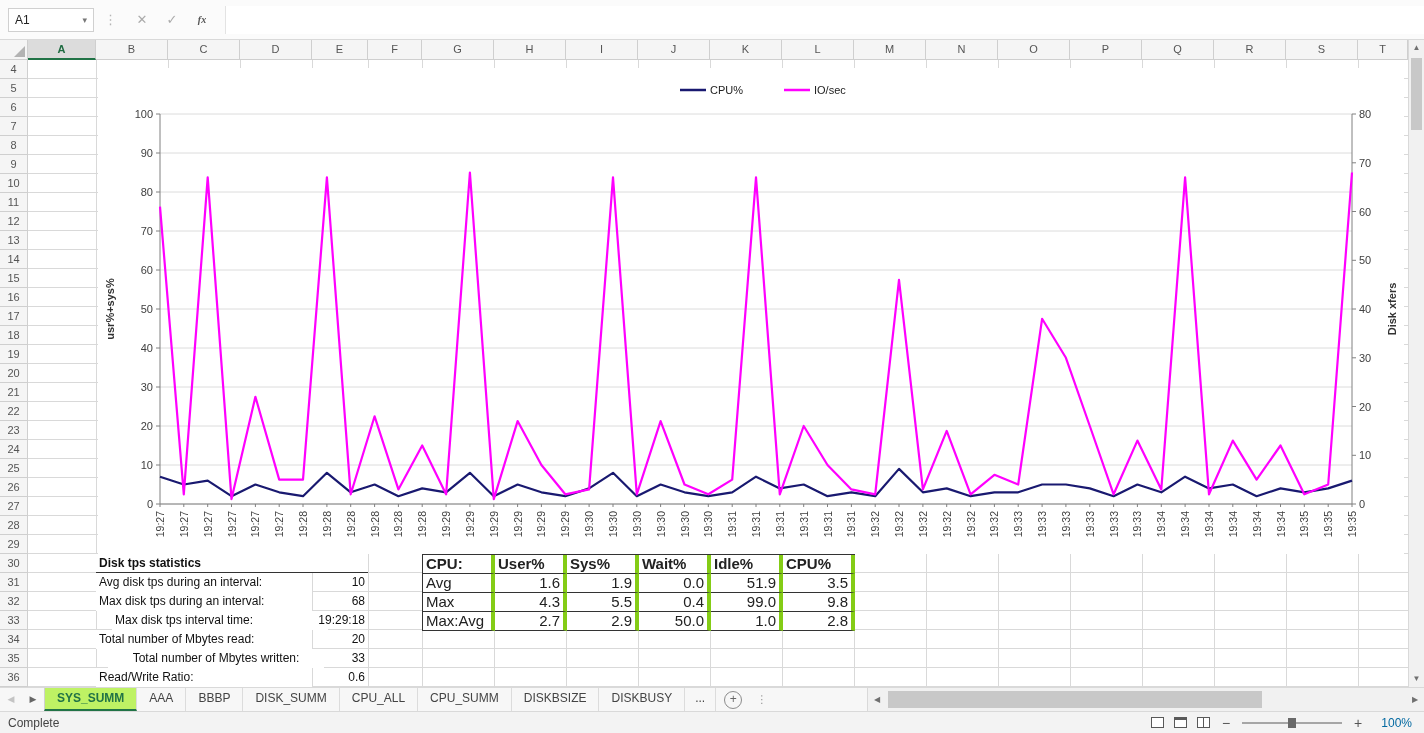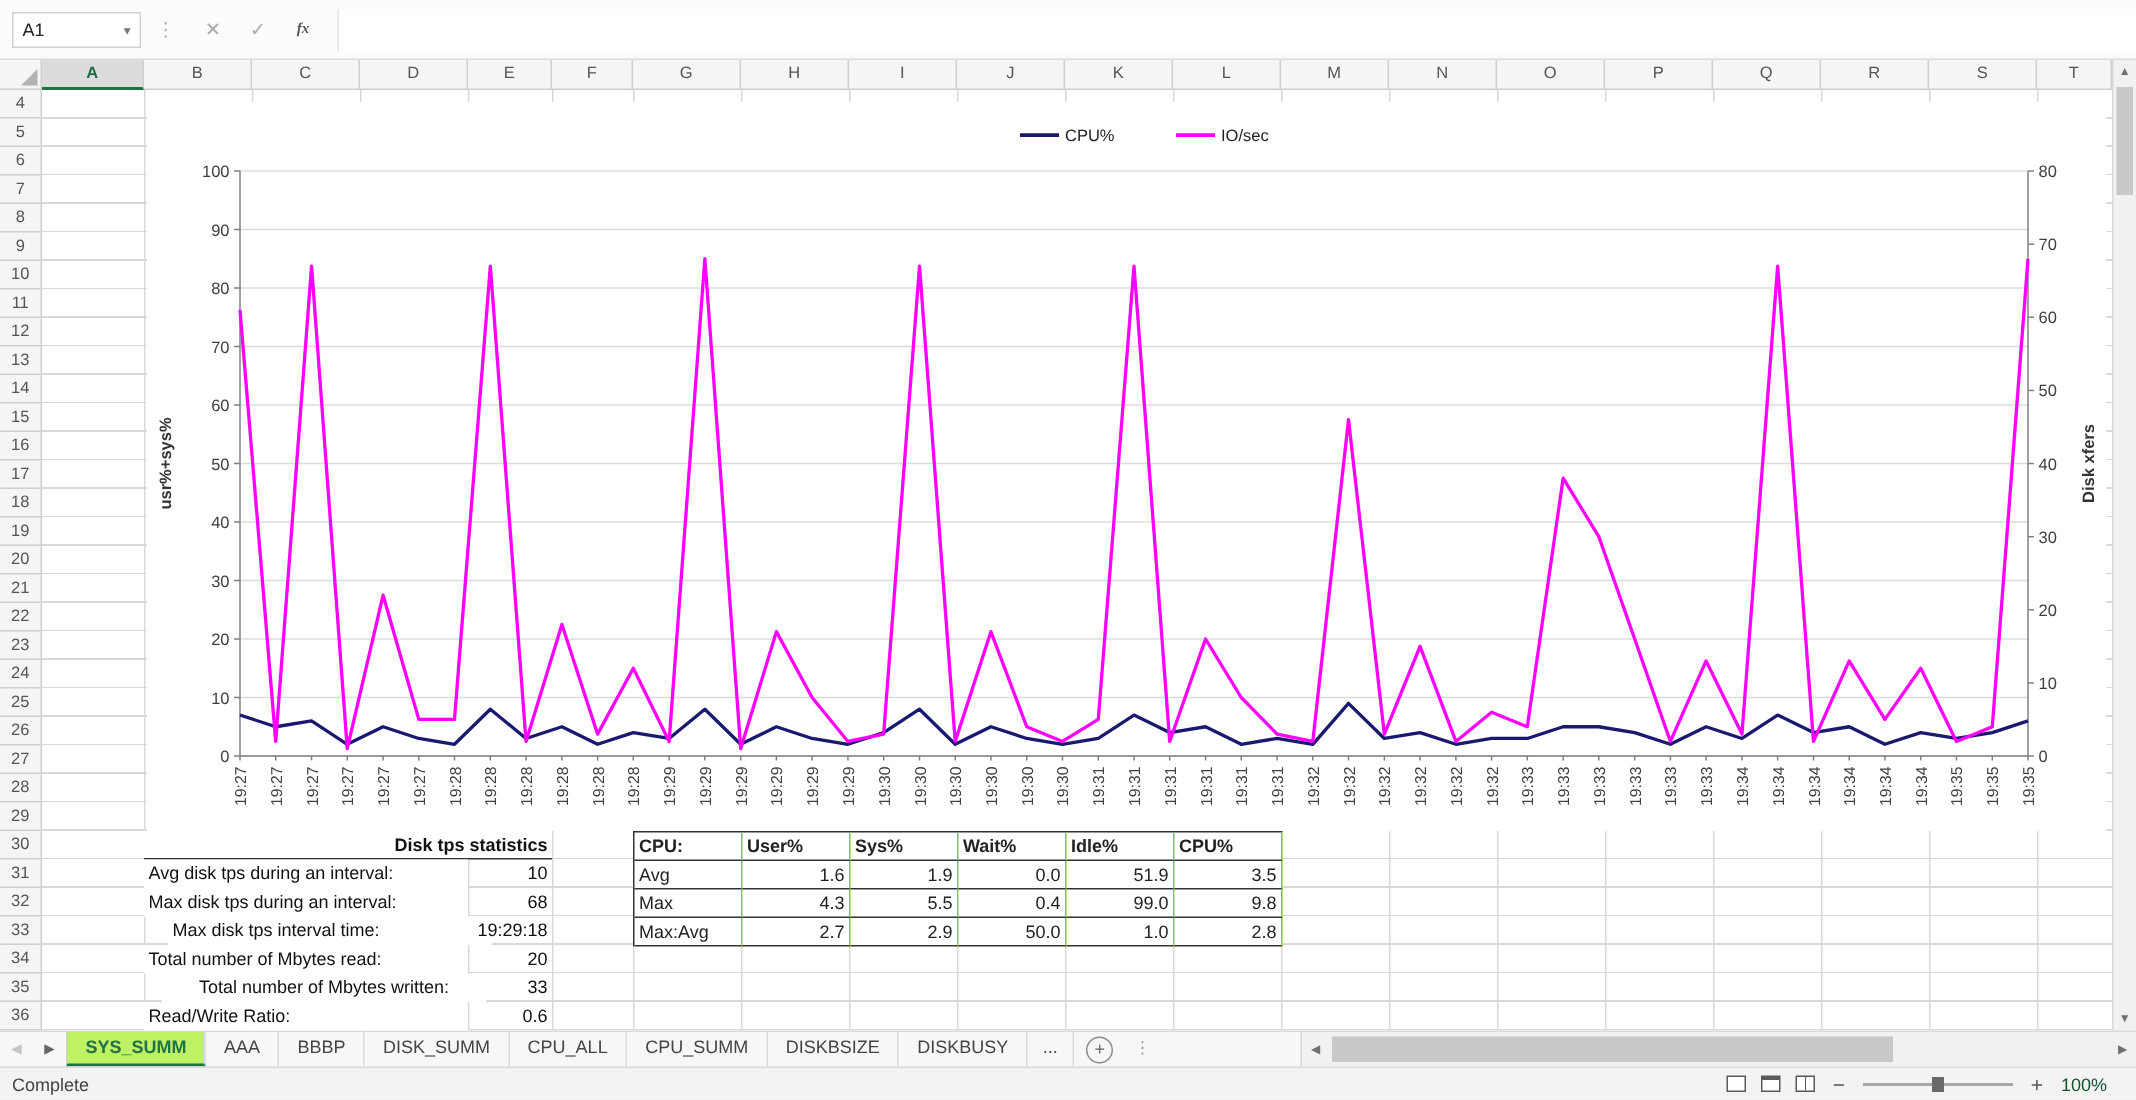--- a/index.html
+++ b/index.html
@@ -45,21 +45,21 @@
   .legendtxt{font:11px "Liberation Sans",sans-serif;fill:#222;}
 
   #cells{position:absolute;left:0;top:0;right:0;bottom:0;z-index:3;}
   .cell{position:absolute;height:19px;line-height:19px;font-size:12px;color:#111;
         padding:0 3px;box-sizing:border-box;white-space:nowrap;overflow:hidden;}
   .stats-title{font-weight:bold;border-bottom:1px solid #333;background:#fff;}
   .stats-label{background:#fff;}
   .stats-value{text-align:right;}
   .cputable{position:absolute;display:grid;grid-template-columns:repeat(6,72px);grid-auto-rows:19px;
             border-top:1px solid #333;border-left:1px solid #333;background:#fff;box-sizing:content-box;}
-  .cpucell{border-right:1px solid #84cc16;border-bottom:1px solid #333;font-size:12px;line-height:18px;
+  .cpucell{border-right:4px solid #84cc16;border-bottom:1px solid #333;font-size:15px;line-height:18px;
            padding:0 3px;box-sizing:border-box;white-space:nowrap;overflow:hidden;}
   .cpucell.head{font-weight:bold;}
   .cpucell.num{text-align:right;}
 
   
   .vscroll{position:absolute;left:1408px;top:40px;width:16px;height:647px;background:#f1f1f1;
            border-left:1px solid #d9d9d9;box-sizing:border-box;}
   .vs-arrow{height:16px;line-height:16px;text-align:center;font-size:8px;color:#707070;}
   .vs-down{position:absolute;left:0;right:0;bottom:0;}
   .vs-thumb{position:absolute;top:18px;left:2px;right:2px;height:72px;background:#c8c8c8;}
@@ -89,21 +89,21 @@
              box-sizing:border-box;font-size:12px;color:#444;}
   .sb-right{margin-left:auto;display:flex;align-items:center;gap:10px;padding-right:4px;}
   .viewicon{display:inline-block;}
   .vi-box{display:block;width:13px;height:11px;border:1px solid #595959;box-sizing:border-box;background:#fff;}
   .vi-layout{border-top:3px solid #595959;}
   .vi-break{background:linear-gradient(to right,#fff 5px,#595959 5px 6px,#fff 6px);}
   .zoombtn{color:#555;font-size:14px;width:12px;text-align:center;line-height:14px;}
   .zoom-slider{width:100px;height:14px;position:relative;}
   .zs-track{position:absolute;left:0;right:0;top:6px;height:2px;background:#a6a6a6;}
   .zs-thumb{position:absolute;left:46px;top:2px;width:8px;height:10px;background:#696969;}
-  .zoom-pct{width:38px;color:#14532d;}
+  .zoom-pct{width:38px;text-align:right;color:#0369a1;}
 </style>
 </head>
 <body>
 
 <div class="app">
 
   <div class="formula-bar">
     <div class="name-box">
       <span>A1</span>
       <span class="nb-arrow">▾</span>
@@ -360,21 +360,21 @@
           <polyline points="62.0,138.6 85.8,426.3 109.7,109.4 133.5,431.1 157.4,328.8 181.2,411.6 205.0,411.6 228.9,109.4 252.7,426.3 276.6,348.3 300.4,421.4 324.2,377.5 348.1,426.3 371.9,104.5 395.8,431.1 419.6,353.1 443.4,397.0 467.3,426.3 491.1,421.4 515.0,109.4 538.8,426.3 562.6,353.1 586.5,416.5 610.3,426.3 634.2,411.6 658.0,109.4 681.8,426.3 705.7,358.0 729.5,397.0 753.4,421.4 777.2,426.3 801.0,211.8 824.9,421.4 848.7,362.9 872.6,426.3 896.4,406.8 920.2,416.5 944.1,250.8 967.9,289.8 991.8,358.0 1015.6,426.3 1039.4,372.6 1063.3,421.4 1087.1,109.4 1111.0,426.3 1134.8,372.6 1158.6,411.6 1182.5,377.5 1206.3,426.3 1230.2,416.5 1254.0,104.5" fill="none" stroke="#ff00ff" stroke-width="2.2" stroke-linejoin="round"></polyline>
           <text class="axtitle" transform="translate(16,241) rotate(-90)" text-anchor="middle">usr%+sys%</text>
           <text class="axtitle" transform="translate(1298,241) rotate(-90)" text-anchor="middle">Disk xfers</text>
           <line x1="582" y1="22" x2="608" y2="22" stroke="#191970" stroke-width="2.5"></line>
           <text class="legendtxt" x="612" y="26">CPU%</text>
           <line x1="686" y1="22" x2="712" y2="22" stroke="#ff00ff" stroke-width="2.5"></line>
           <text class="legendtxt" x="716" y="26">IO/sec</text>
         </svg>
     </div>
     <div id="cells">
-        <div class="cell stats-title" style="left: 68px; top: 494px; width: 272px; text-align: right;">Disk tps statistics</div>
+        <div class="cell stats-title" style="left: 68px; top: 494px; width: 272px;">Disk tps statistics</div>
         <div class="cell stats-label" style="left: 68px; top: 513px; width: 216px;">Avg disk tps during an interval:</div>
         <div class="cell stats-value" style="left: 284px; top: 513px; width: 56px;">10</div>
         <div class="cell stats-label" style="left: 68px; top: 532px; width: 216px;">Max disk tps during an interval:</div>
         <div class="cell stats-value" style="left: 284px; top: 532px; width: 56px;">68</div>
         <div class="cell stats-label" style="left: 84px; top: 551px; width: 216px;">Max disk tps interval time:</div>
         <div class="cell stats-value" style="left: 284px; top: 551px; width: 56px;">19:29:18</div>
         <div class="cell stats-label" style="left: 68px; top: 570px; width: 216px;">Total number of Mbytes read:</div>
         <div class="cell stats-value" style="left: 284px; top: 570px; width: 56px;">20</div>
         <div class="cell stats-label" style="left: 80px; top: 589px; width: 216px; text-align: center;">Total number of Mbytes written:</div>
         <div class="cell stats-value" style="left: 284px; top: 589px; width: 56px;">33</div>

